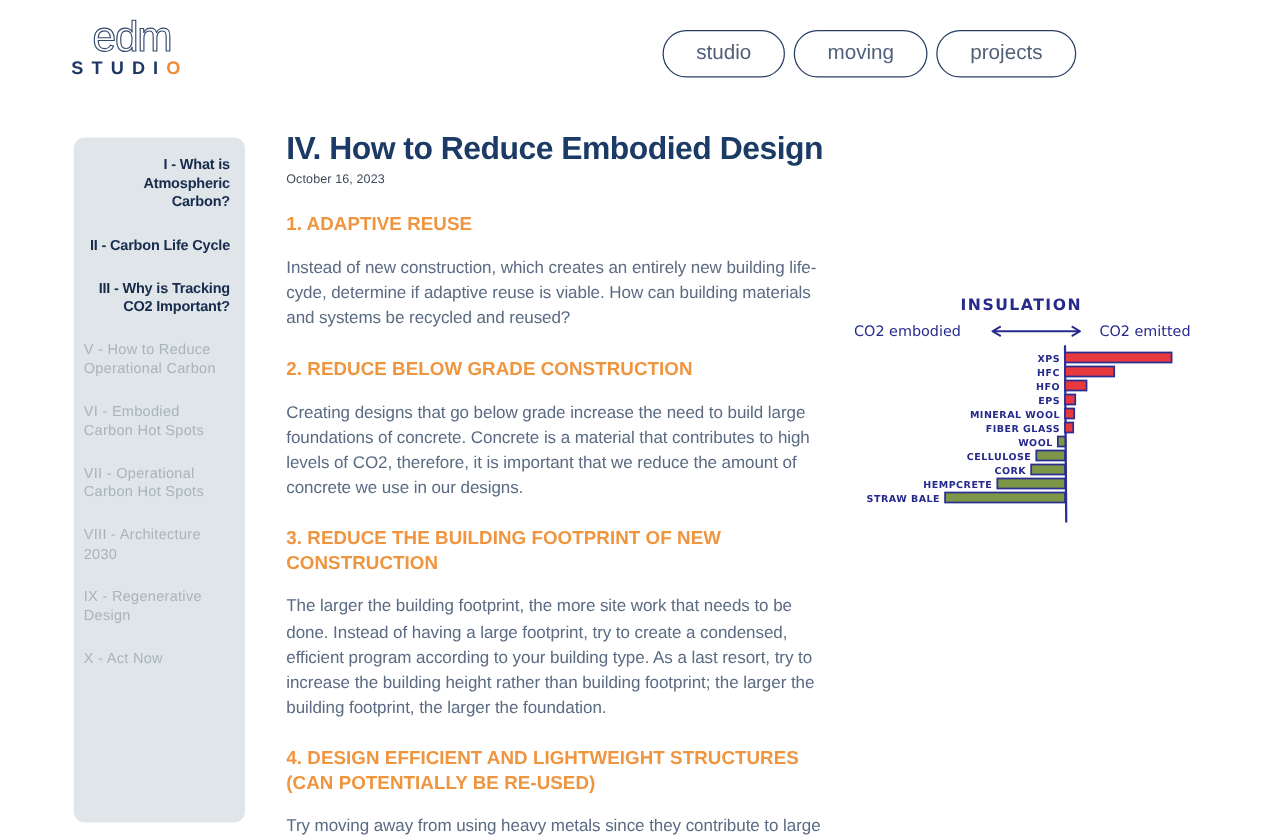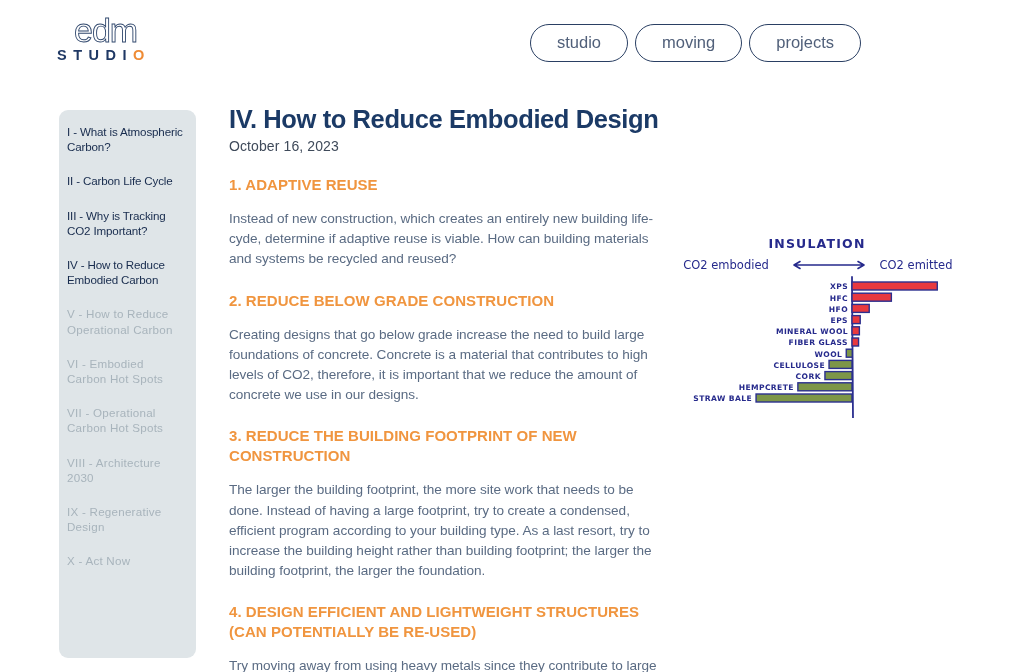--- a/index.html
+++ b/index.html
@@ -64,38 +64,38 @@
     padding: 14px 12px 10px 8px;
     overflow: hidden;
   }
   .side-item {
     font-size: 11.6px;
     line-height: 15.2px;
     margin-bottom: 19px;
     cursor: pointer;
     letter-spacing: -0.15px;
   }
-  .side-item.active { color: #172b4d; font-weight: 400; }
+  .side-item.active { color: #172b4d; font-weight: 700; text-align: right; }
   .side-item.dim { color: #a8b4bc; font-weight: 400; letter-spacing: 0.25px; }
 
   
   .main {
     position: absolute; left: 229px; top: 104px;
     width: 430px; height: 568px;
     overflow: hidden;
   }
   .title {
     font-size: 25.5px;
     font-weight: 700;
     color: #1b3a66;
     letter-spacing: -0.4px;
     line-height: 31px;
   }
   .date {
-    font-size: 14px;
+    font-size: 10px;
     color: #3f4a5a;
     margin-top: 3px;
     letter-spacing: 0.1px;
   }
   .sec { margin-top: 21px; }
   .sec-h {
     color: #f0953f;
     font-size: 15px;
     font-weight: 700;
     line-height: 20px;
@@ -130,21 +130,20 @@
       <button class="nav-btn">studio</button>
       <button class="nav-btn">moving</button>
       <button class="nav-btn">projects</button>
     </div>
   </div>
 
   <div class="sidebar">
     <div class="side-item active">I - What is Atmospheric Carbon?</div>
     <div class="side-item active">II - Carbon Life Cycle</div>
     <div class="side-item active">III - Why is Tracking CO2 Important?</div>
-    <div class="side-item active">IV - How to Reduce Embodied Carbon</div>
     <div class="side-item dim">V - How to Reduce Operational Carbon</div>
     <div class="side-item dim">VI - Embodied Carbon Hot Spots</div>
     <div class="side-item dim">VII - Operational Carbon Hot Spots</div>
     <div class="side-item dim">VIII - Architecture 2030</div>
     <div class="side-item dim">IX - Regenerative Design</div>
     <div class="side-item dim">X - Act Now</div>
   </div>
 
   <div class="main">
     <div class="title">IV. How to Reduce Embodied Design</div>

